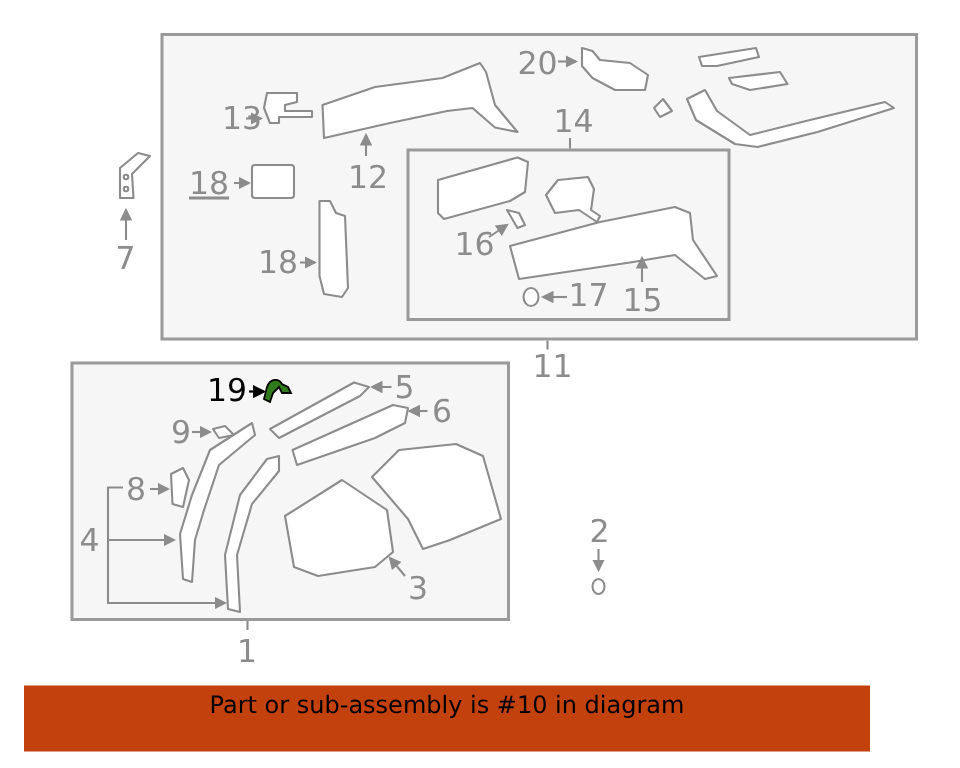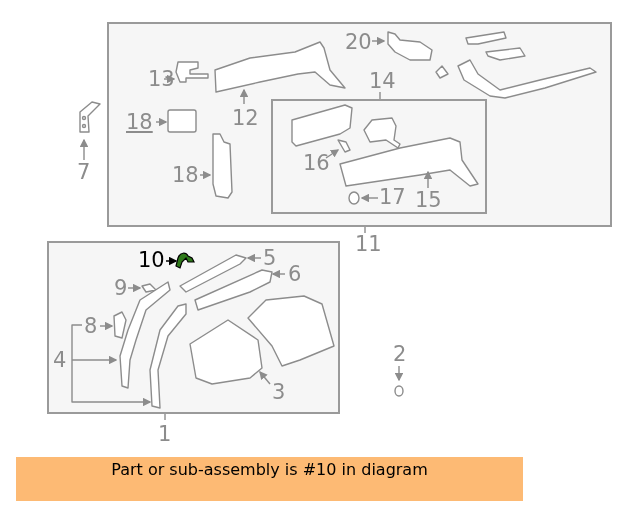--- a/index.html
+++ b/index.html
@@ -2,21 +2,21 @@
 <html><head>
 <meta charset="utf-8">
 <style>
   html, body { margin:0; padding:0; background:#ffffff; }
   body { width:640px; height:512px; position:relative; overflow:hidden; font-family:"DejaVu Sans", sans-serif; }
   .stage { position:absolute; left:0; top:0; width:640px; height:512px; }
   .frame { position:absolute; background:#f6f6f6; border:2px solid #9a9a9a; box-sizing:border-box; }
   .callout { position:absolute; font-family:"DejaVu Sans", sans-serif; font-size:21px; color:#8c8c8c; line-height:1; white-space:nowrap; }
   .callout.active { color:#000000; }
   svg.art { position:absolute; left:0; top:0; width:640px; height:512px; }
-  .banner { position:absolute; left:16px; top:457px; width:507px; height:44px; background:#fdba74; color:#000; text-align:center; font-family:"DejaVu Sans", sans-serif; font-size:16px; line-height:19px; padding-top:3px; box-sizing:border-box; }
+  .banner { position:absolute; left:16px; top:457px; width:564px; height:44px; background:#c2410c; color:#000; text-align:center; font-family:"DejaVu Sans", sans-serif; font-size:16px; line-height:19px; padding-top:3px; box-sizing:border-box; }
   .banner div { white-space:nowrap; }
 </style>
 </head>
 <body>
 
 <div class="stage">
 
   <div class="frame" style="left:107px;top:22px;width:505px;height:205px;"></div>
   <div class="frame" style="left:271px;top:99px;width:216px;height:115px;"></div>
   <div class="frame" style="left:47px;top:241px;width:293px;height:173px;"></div>
@@ -101,21 +101,21 @@
 
   <span class="callout" style="left:158px;top:424px;">1</span>
   <span class="callout" style="left:393px;top:344px;">2</span>
   <span class="callout" style="left:272px;top:382px;">3</span>
   <span class="callout" style="left:53px;top:350px;">4</span>
   <span class="callout" style="left:263px;top:248px;">5</span>
   <span class="callout" style="left:288px;top:264px;">6</span>
   <span class="callout" style="left:77px;top:162px;">7</span>
   <span class="callout" style="left:84px;top:316px;">8</span>
   <span class="callout" style="left:114px;top:278px;">9</span>
-  <span class="callout active" style="left:138px;top:250px;">10</span>
+  <span class="callout active" style="left:138px;top:250px;">19</span>
   <span class="callout" style="left:355px;top:234px;">11</span>
   <span class="callout" style="left:232px;top:108px;text-align:right;">12</span>
   <span class="callout" style="left:148px;top:69px;">13</span>
   <span class="callout" style="left:369px;top:71px;text-align:right;">14</span>
   <span class="callout" style="left:415px;top:190px;text-align:center;">15</span>
   <span class="callout" style="left:303px;top:153px;">16</span>
   <span class="callout" style="left:379px;top:187px;">17</span>
   <span class="callout" style="left:126px;top:112px;text-decoration:underline;">18</span>
   <span class="callout" style="left:172px;top:165px;">18</span>
   <span class="callout" style="left:345px;top:32px;text-align:right;">20</span>

